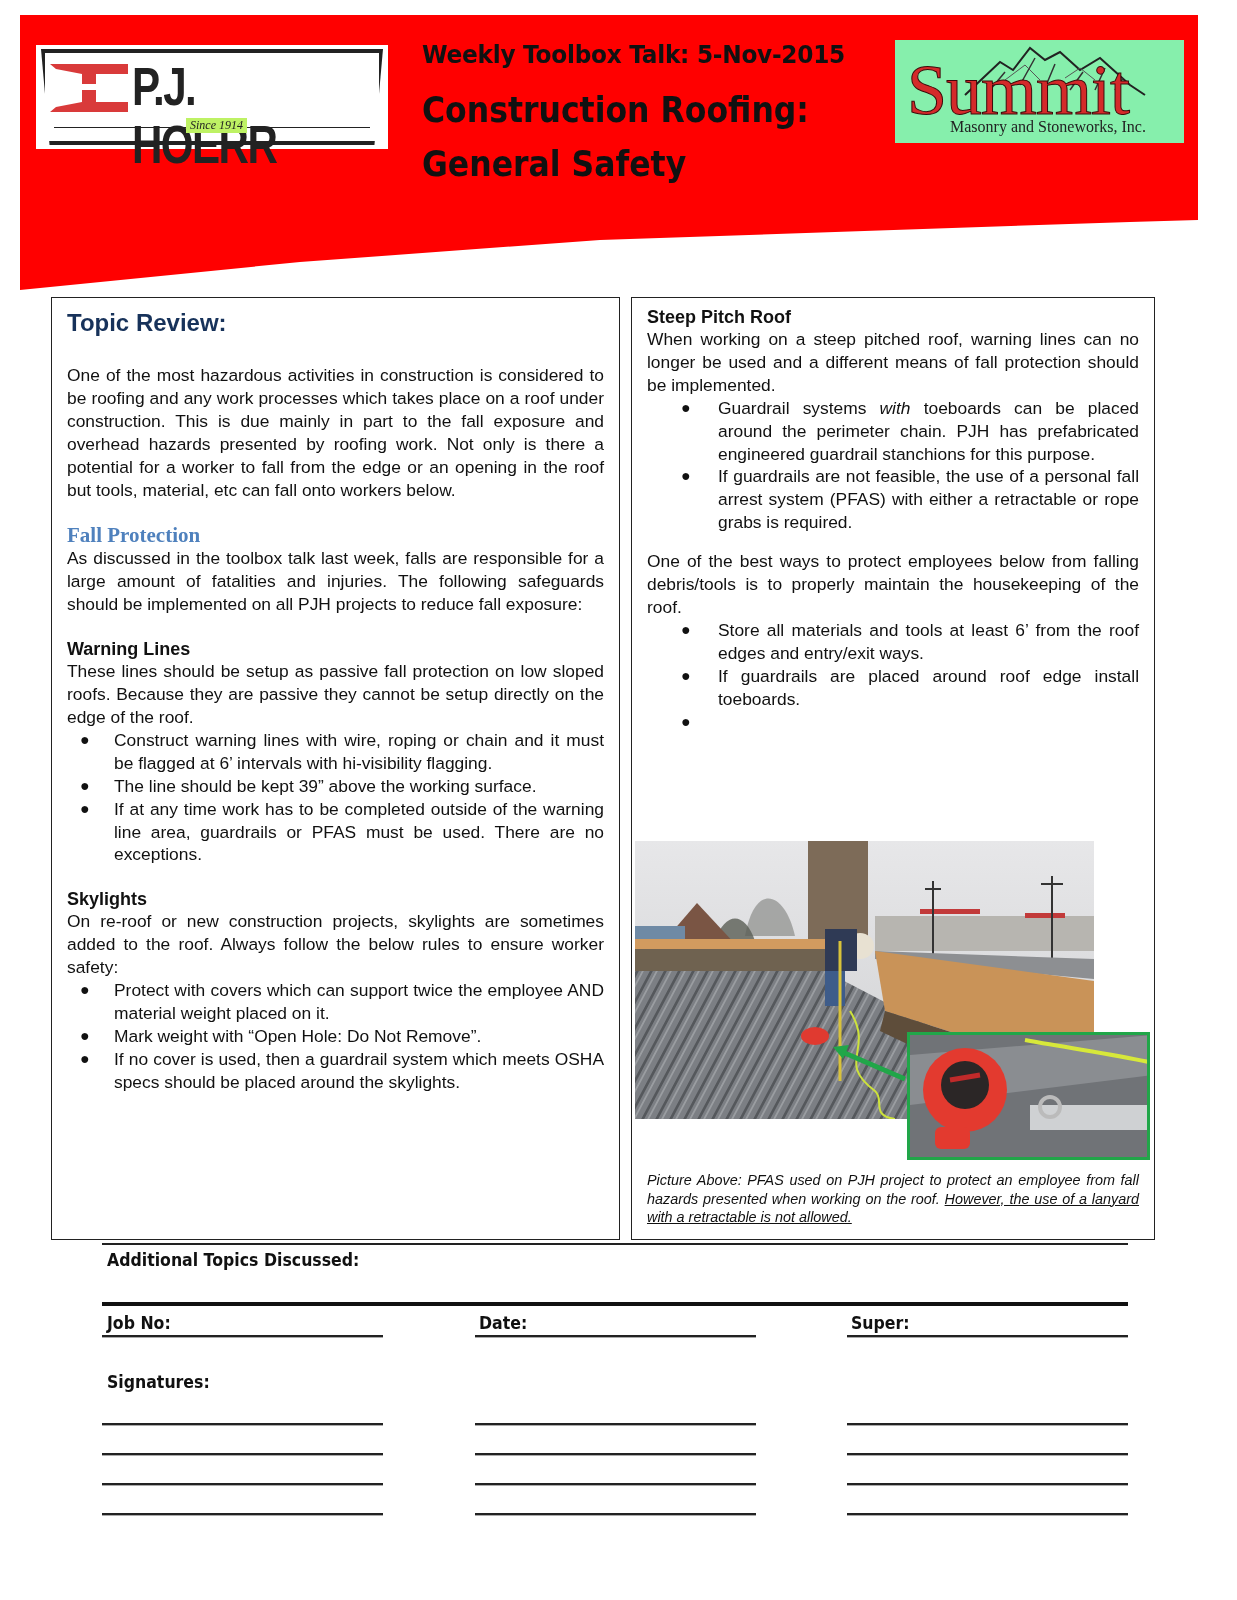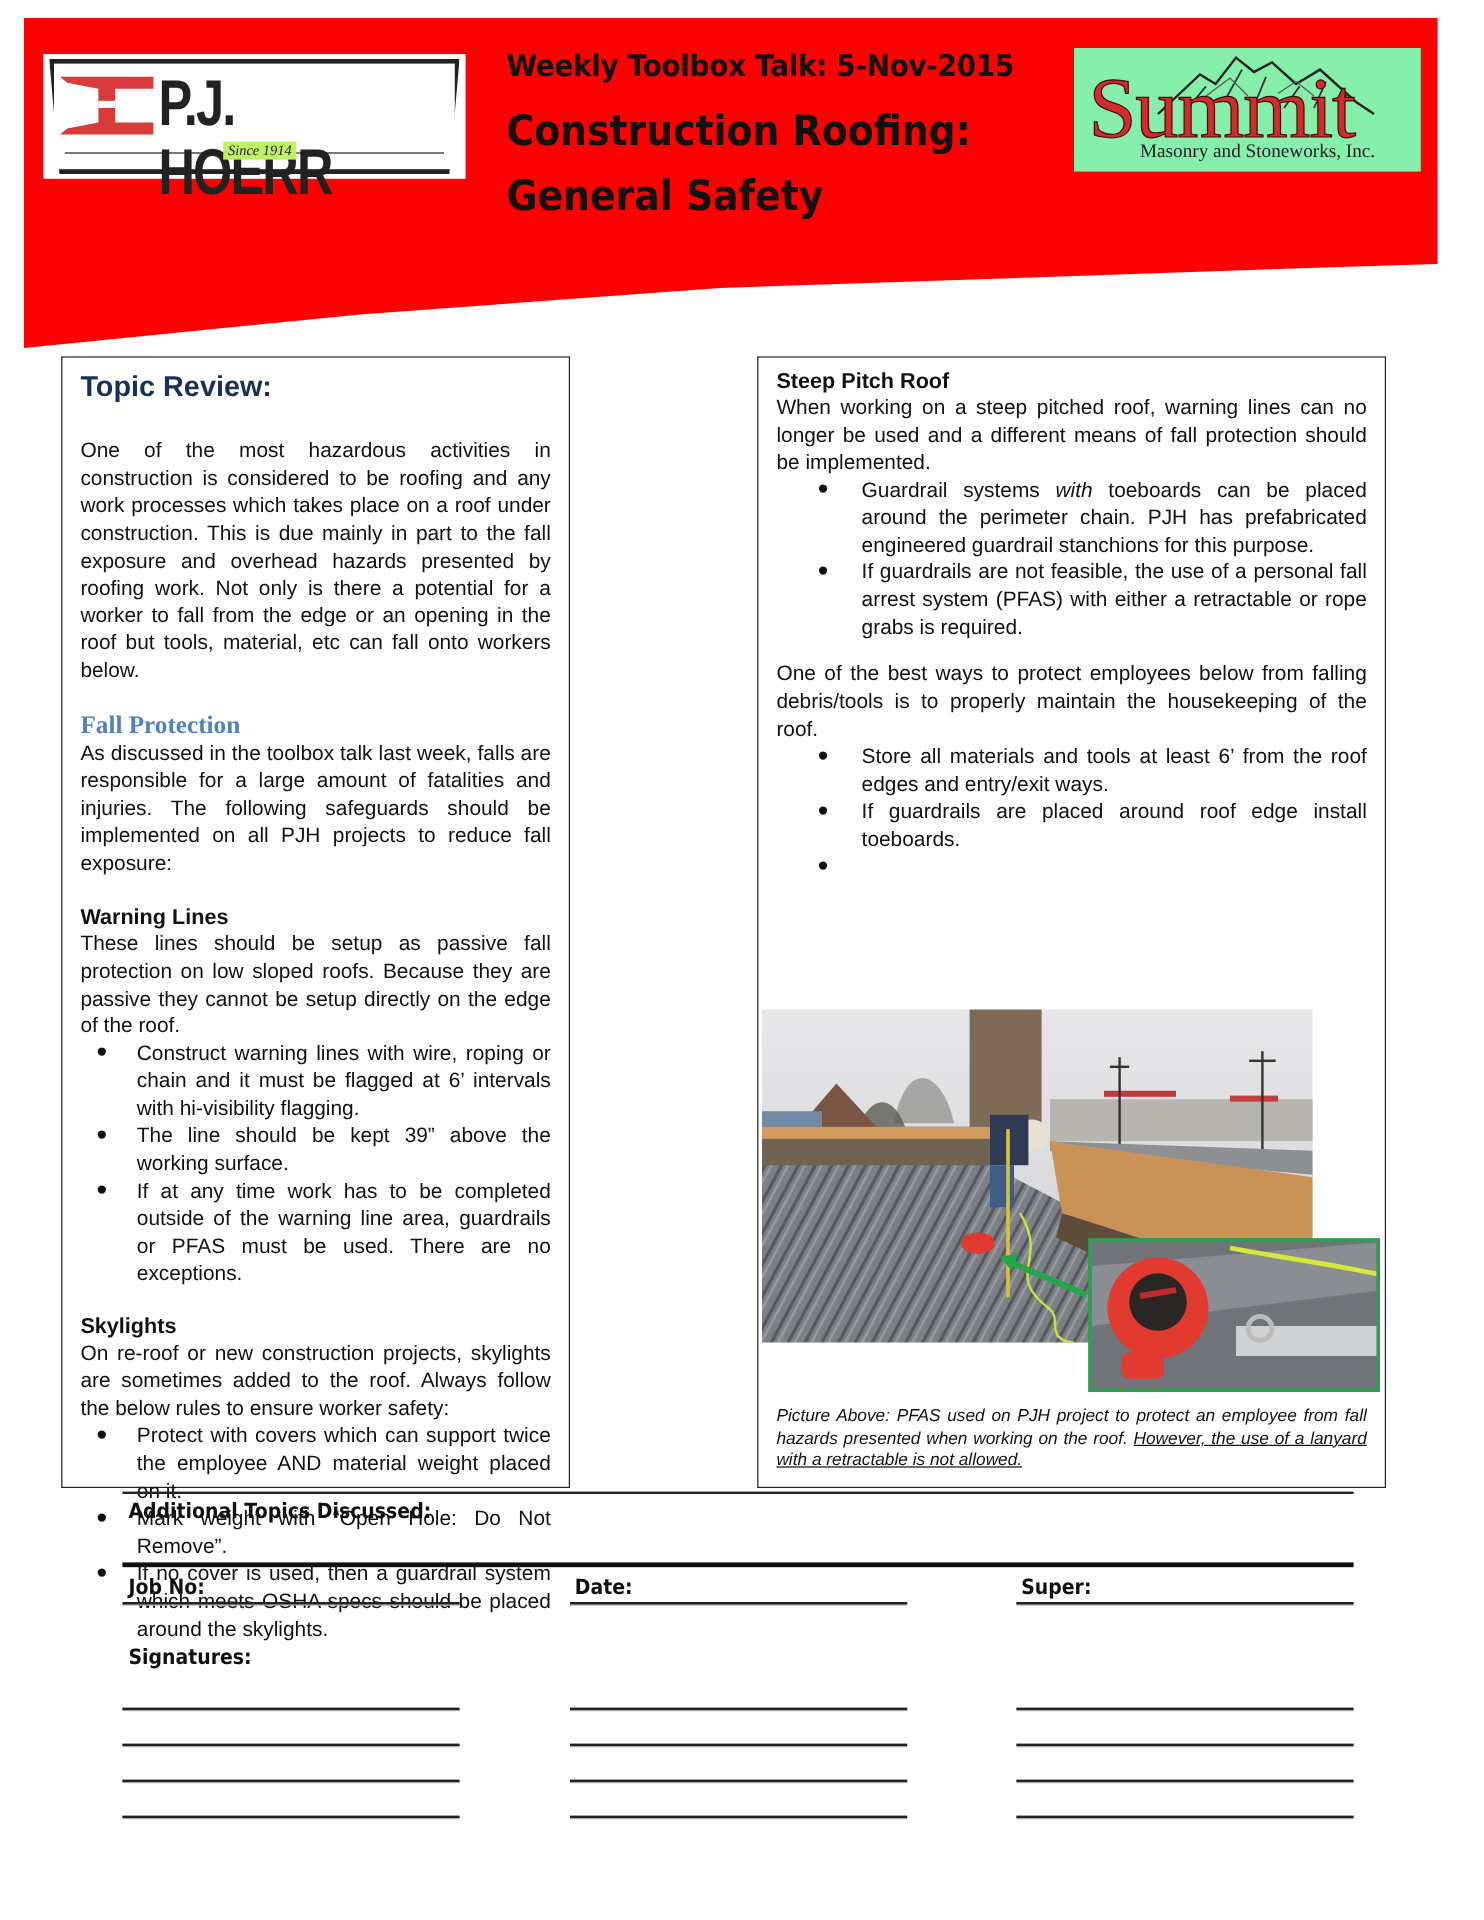--- a/index.html
+++ b/index.html
@@ -22,21 +22,21 @@
   .header-sub { font-family: "DejaVu Sans", sans-serif; font-size: 25px; color: #111; letter-spacing: -0.3px; transform: scaleX(0.93); transform-origin: left; white-space: nowrap; }
   .header-title { font-family: "DejaVu Sans", sans-serif; font-size: 35px; line-height: 54px; color: #111; margin-top: 14px; transform: scaleX(0.9); transform-origin: left; white-space: nowrap; }
 
   .logo-summit { position: absolute; left: 895px; top: 40px; width: 289px; height: 103px; background: #86efac; }
   .logo-summit svg { position: absolute; left: 0; top: 0; }
   .logo-summit .summit-word { position: absolute; left: 12px; top: 14px; font-family: "Liberation Serif", serif; font-size: 72px; line-height: 72px; color: #d42a2a; letter-spacing: -1px; -webkit-text-stroke: 1px #3a0a0a; }
   .logo-summit .summit-tag { position: absolute; left: 55px; top: 78px; font-family: "Liberation Serif", serif; font-size: 16px; color: #222; white-space: nowrap; }
 
   
   .panel { position: absolute; border: 1.5px solid #222; background: #fff; }
-  .panel-left { left: 51px; top: 297px; width: 424px; height: 943px; padding: 10px 15px 16px 15px; }
+  .panel-left { left: 51px; top: 297px; width: 569px; height: 943px; padding: 10px 15px 16px 15px; }
   .panel-right { left: 631px; top: 297px; width: 524px; height: 943px; padding: 8px 15px 0 15px; }
 
   .body-text { font-size: 17.4px; line-height: 22.9px; text-align: justify; color: #111; }
   .topic-title { font-size: 24px; font-weight: bold; color: #17325a; margin: 0 0 26px 0; line-height: 30px; }
   .serif-head { font-family: "Liberation Serif", serif; font-weight: bold; font-size: 21px; color: #4f81bd; line-height: 24px; }
   .sub-head { font-size: 18px; font-weight: bold; color: #111; line-height: 22px; }
   .gap { height: 22px; }
   .gap-sm { height: 16px; }
 
   ul.bullets { list-style: none; }

